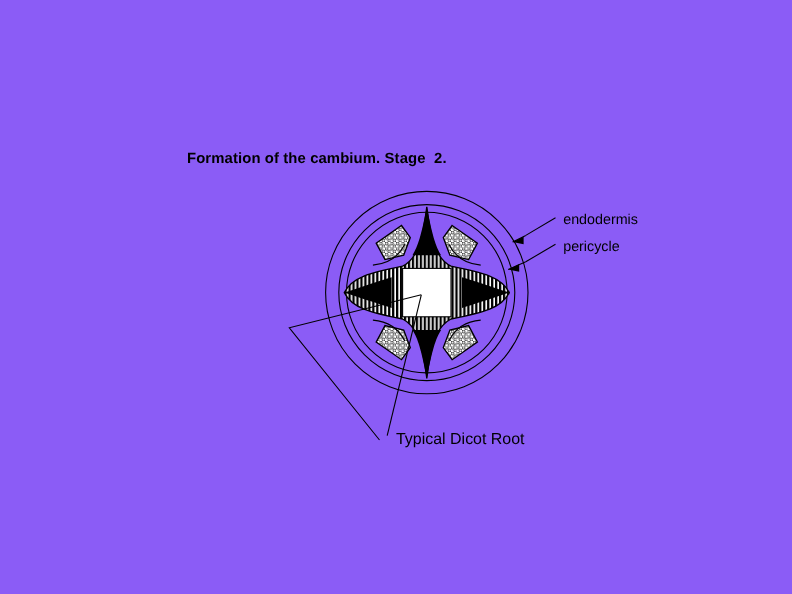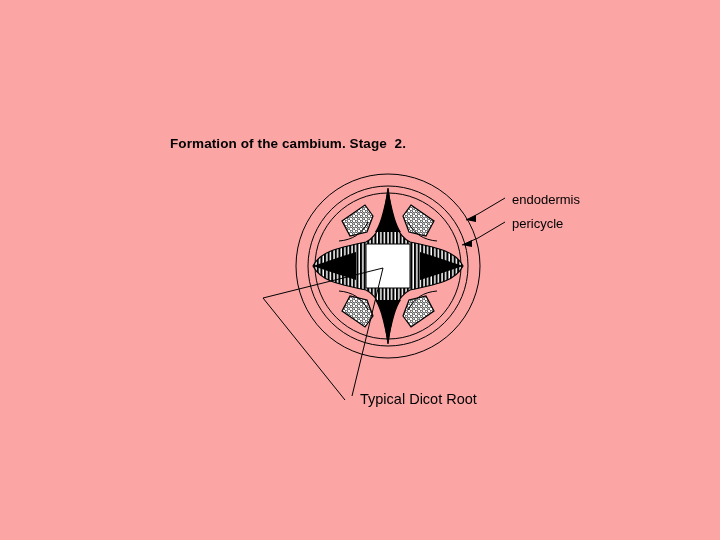--- a/index.html
+++ b/index.html
@@ -4,21 +4,21 @@
 <style>
   html, body {
     margin: 0;
     padding: 0;
     background: #ffffff;
   }
   #page {
     position: relative;
     width: 720px;
     height: 540px;
-    background: #fca5a5;
+    background: #8b5cf6;
     overflow: hidden;
     font-family: "Liberation Sans", sans-serif;
     text-align: right;
   }
   #slide-title {
     position: absolute;
     left: 170px;
     top: 136px;
     font-size: 13.5px;
     font-weight: bold;

